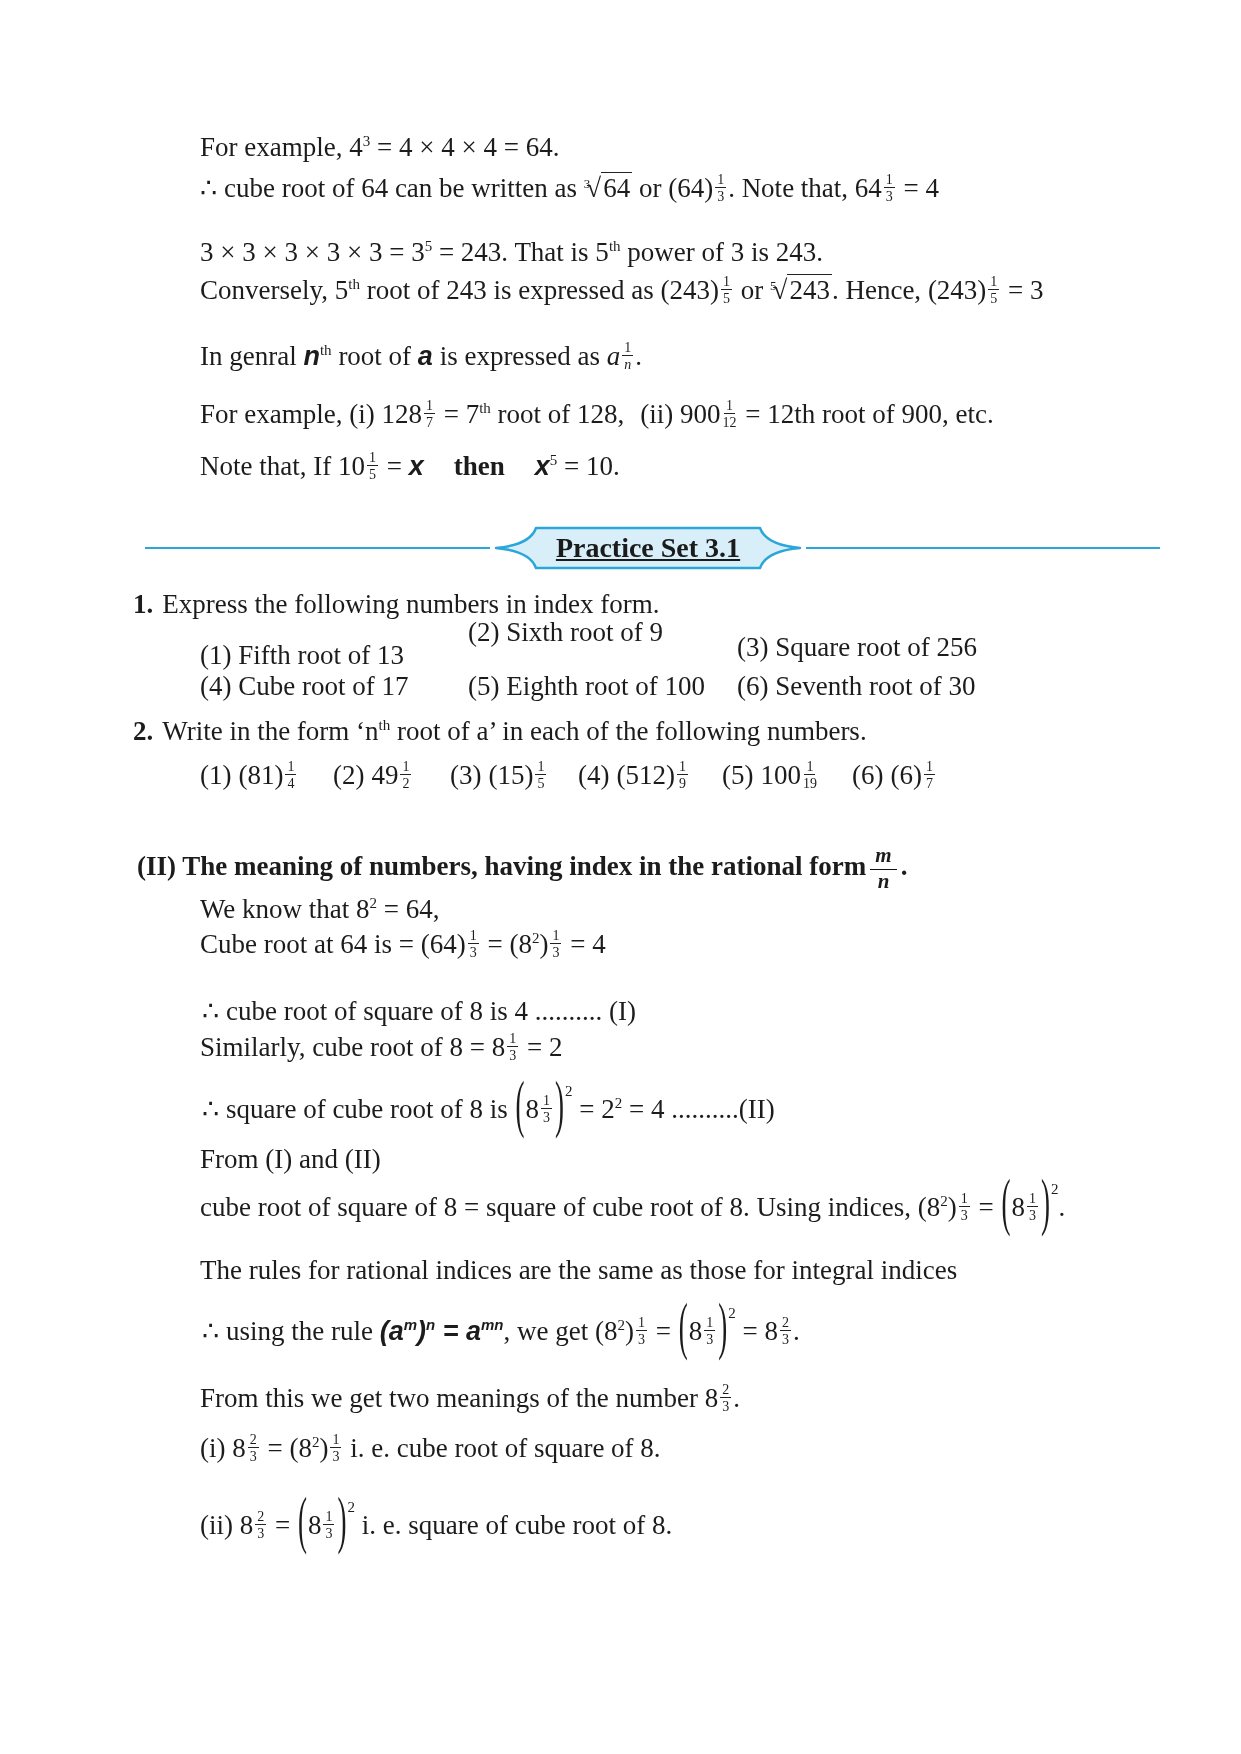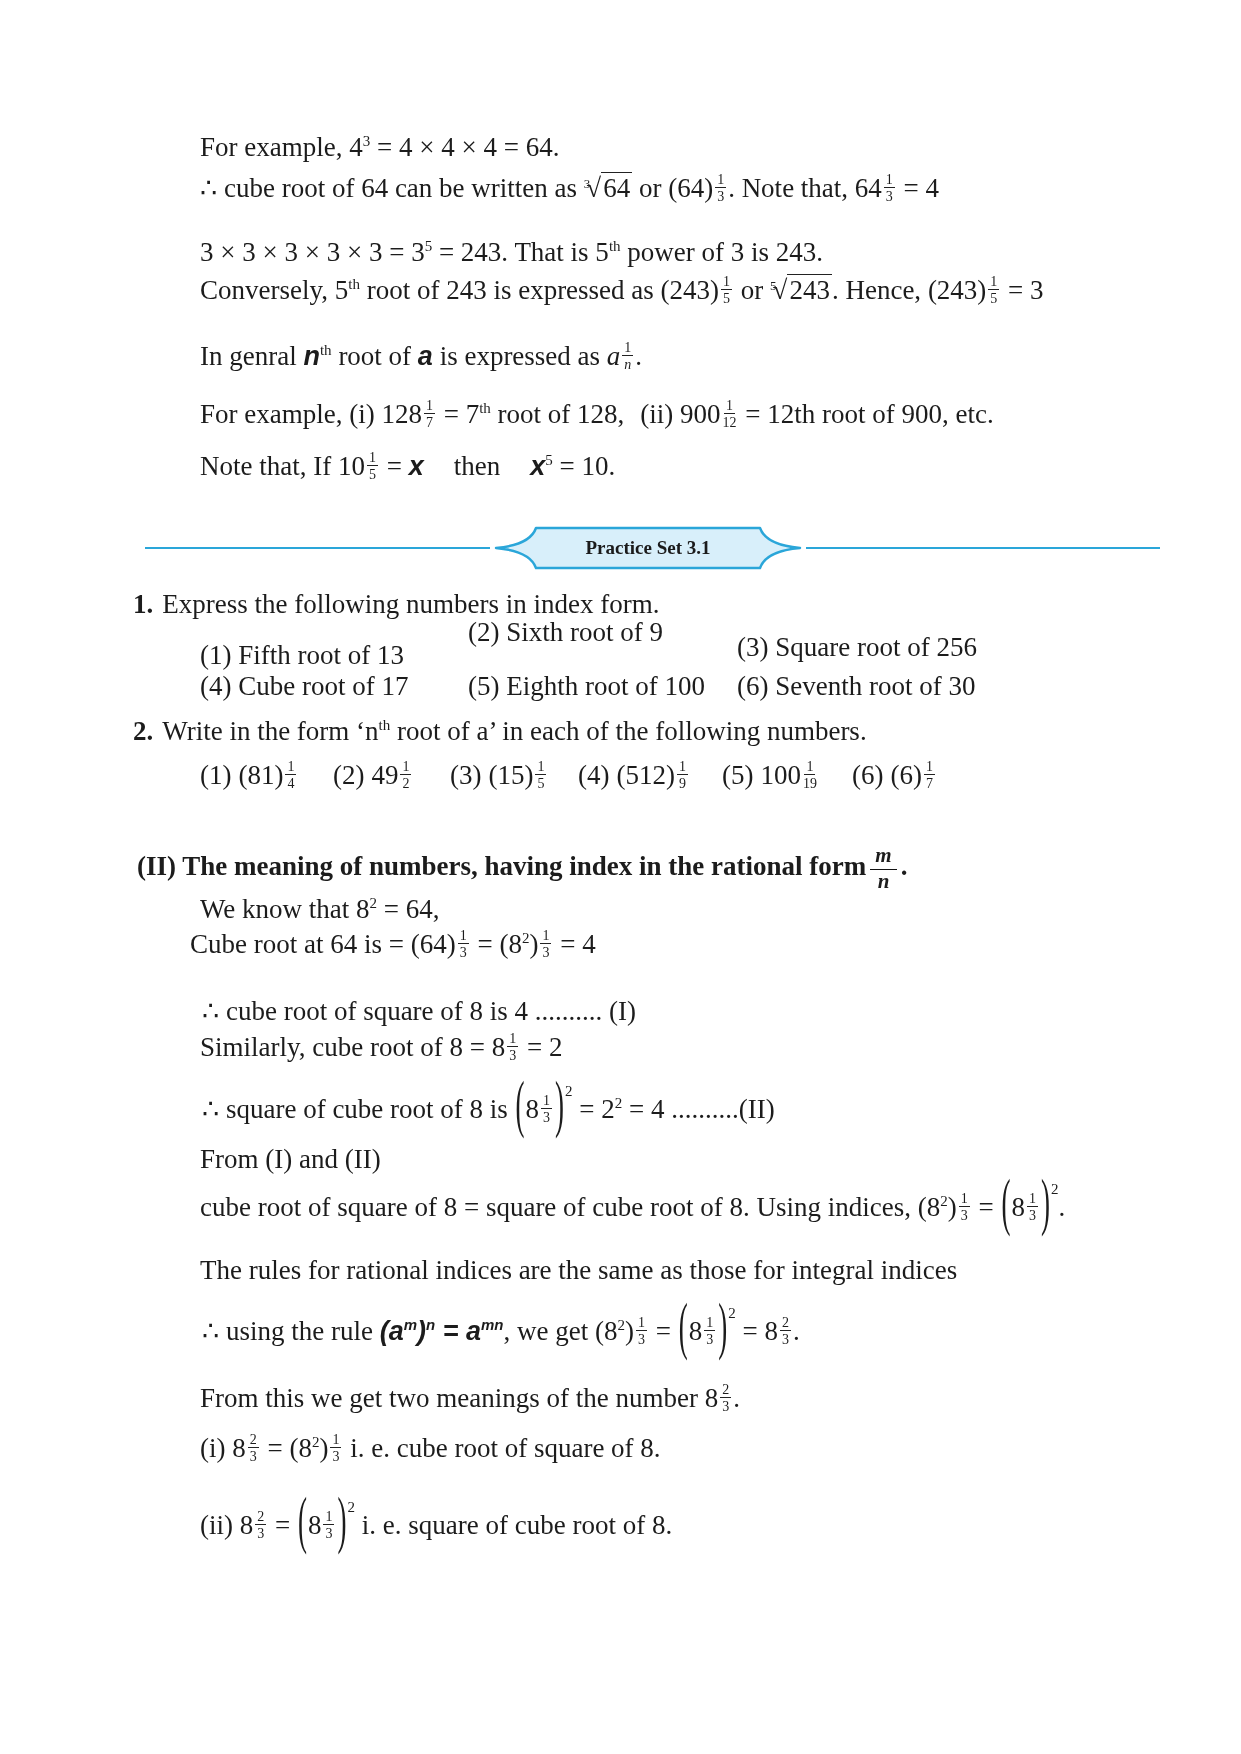--- a/index.html
+++ b/index.html
@@ -22,39 +22,39 @@
   
   .rad  { white-space:nowrap; }
   .ridx { font-size:13px; vertical-align:9px; margin-right:-4px; }
   .rcand{ border-top:1.5px solid #222; padding:0 2px; }
   
   .bp2 { display:inline-block; transform:scaleY(2.35); transform-origin:50% 58%;
          padding:0 1px; font-weight:400; }
   
   .bsi { font-family:"Liberation Sans","DejaVu Sans",sans-serif; font-weight:bold; font-style:italic; }
   .it  { font-style:italic; }
-  .gap-md { margin:0 30px; }
+  .gap-md { margin:0 30px;font-weight:bold; }
   .gap-sm { margin-left:16px; }
   .ml8 { margin-left:9px; }
   .ml6 { margin-left:7px; }
   
   .bigfrac { display:inline-flex; flex-direction:column; align-items:center;
              font-size:21px; font-style:italic; font-weight:bold;
              line-height:1.12; vertical-align:middle; margin:0 4px; }
   .bigfrac .fn { border-bottom:1.7px solid #111; padding:0 5px 1px; }
   
   .banner-row { position:absolute; left:145px; top:524px; width:1015px; height:48px;
                 display:flex; align-items:center; }
   .hline { border-top:2px solid #2aa6d9; height:0; }
   .hl-left { width:345px; }
   .hl-right{ flex:1; }
   .banner { position:relative; width:316px; height:48px; flex:0 0 auto; }
   .banner svg { position:absolute; inset:0; width:100%; height:100%; }
   .btitle { position:absolute; inset:0; display:flex; align-items:center; justify-content:center;
-            font-size:19px; font-weight:bold; color:#1b1b1b; }
+            font-size:28px; font-weight:bold; color:#1b1b1b;text-decoration:underline; }
   
   .footer-bar { position:absolute; left:152px; top:1599px; width:1008px; height:28px;
                 background:#cdecfa; }
   .footer-dark{ position:absolute; left:434px; top:0; width:140px; height:28px; background:#0da4e2; }
   .pagenum-box{ position:absolute; left:466px; top:-10px; width:76px; height:48px;
                 background:#fff; border:2px solid #1b1b1b;
                 display:flex; align-items:center; justify-content:center; font-size:27px; }
 </style>
 </head>
 <body>
@@ -146,21 +146,21 @@
         <span class="fd">7</span>
       </span></div>
 
   <div class="line bold" style="left:137px; top:844px;"><span>(II)</span><span> The meaning of numbers, having index in the rational form</span><span class="bigfrac">
         <span class="fn">m</span>
         <span class="fd">n</span>
       </span><span>.</span></div>
 
   <div class="line" style="left:200px; top:893px;"><span>We know that 8</span><sup class="sup">2</sup><span> = 64,</span></div>
 
-  <div class="line" style="left:190px; top:928px;"><span>Cube root at 64 is = </span><span>(64)</span><span class="fexp">
+  <div class="line" style="left:200px; top:928px;"><span>Cube root at 64 is = </span><span>(64)</span><span class="fexp">
         <span class="fn">1</span>
         <span class="fd">3</span>
       </span><span> = </span><span>(8</span><sup class="sup">2</sup><span>)</span><span class="fexp">
         <span class="fn">1</span>
         <span class="fd">3</span>
       </span><span> = 4</span></div>
 
   <div class="line" style="left:202px; top:995px;"><span>∴ cube root of square of 8 is 4 .......... (I)</span></div>
 
   <div class="line" style="left:200px; top:1031px;"><span>Similarly, cube root of 8 = </span><span>8</span><span class="fexp">

